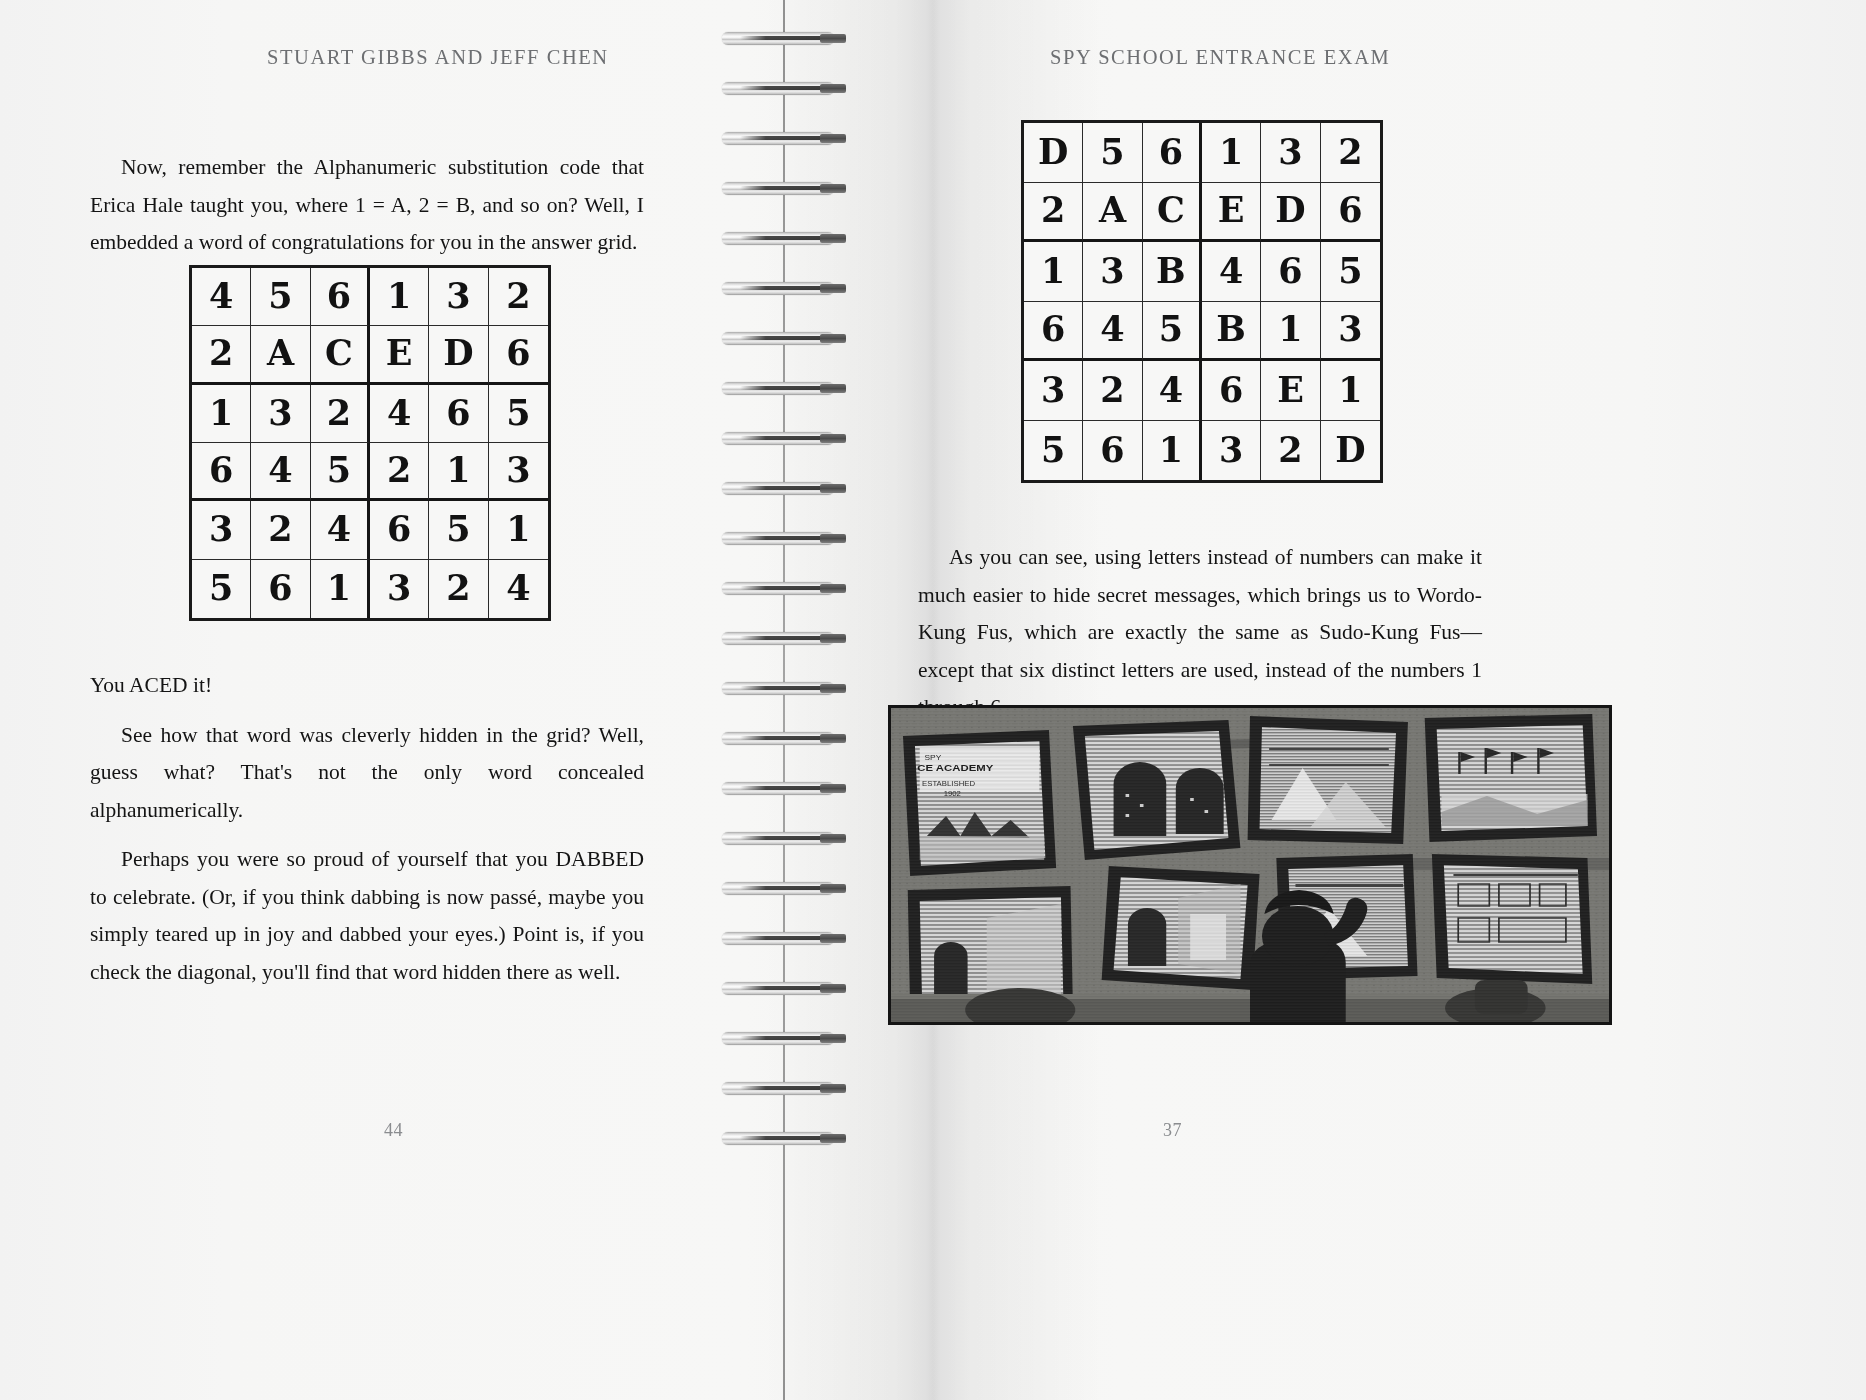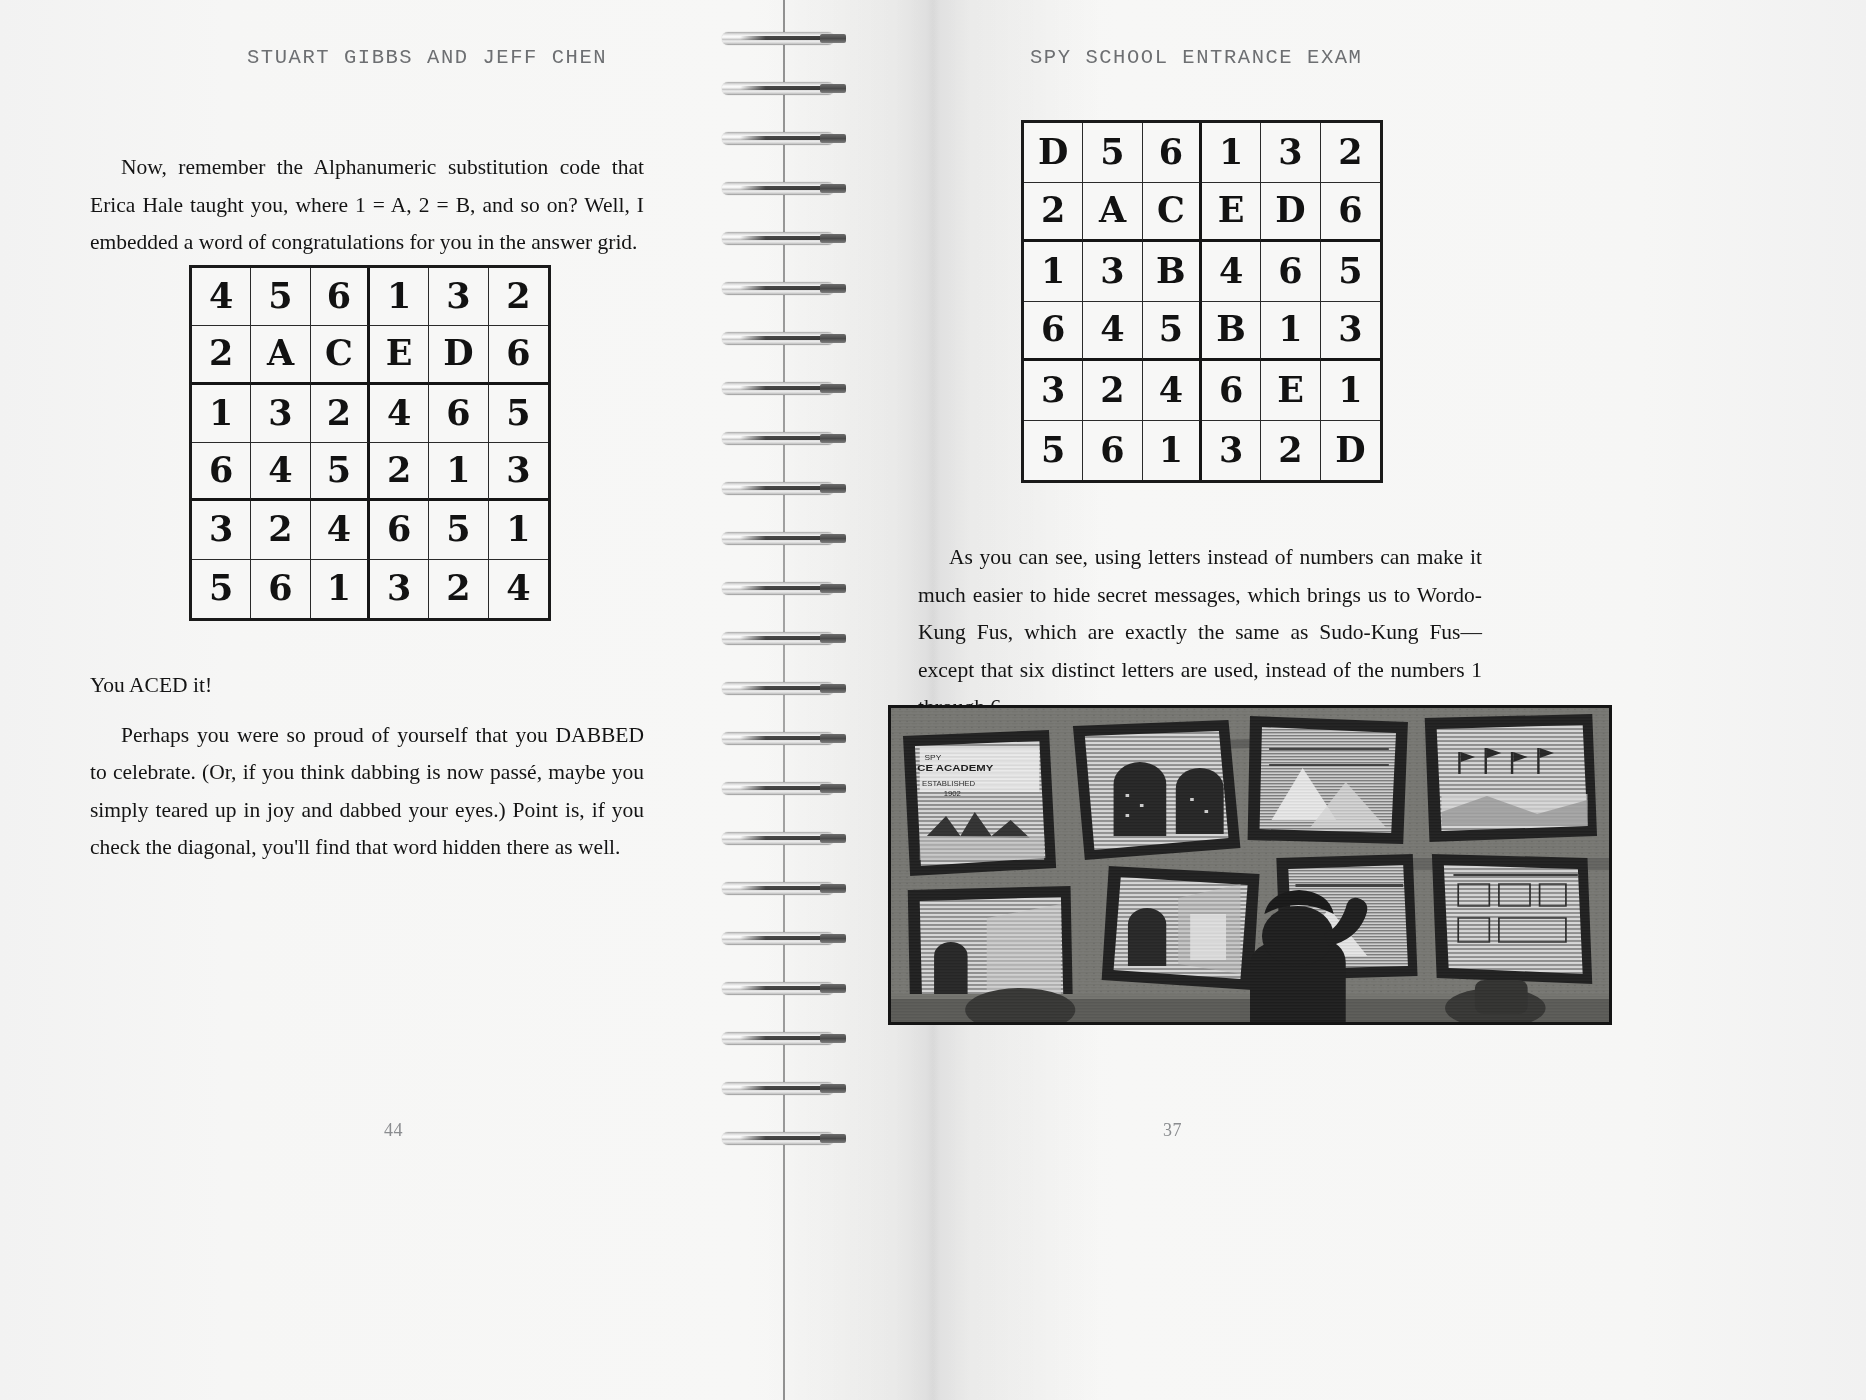--- a/index.html
+++ b/index.html
@@ -41,22 +41,23 @@
     pointer-events: none;
   }
 
   
   .running-head {
     position: absolute;
     top: 46px;
     font-size: 20.5px;
     letter-spacing: 1.55px;
     color: #6d6f72;
-    font-family: Liberation Mono, monospace;
+    font-family: Liberation Serif, serif;
     white-space: nowrap;
+    margin-left: 20px;
   }
   .running-head.left  { left: 247px; }
   .running-head.right { left: 1030px; }
 
   
   .folio {
     position: absolute;
     top: 1120px;
     font-size: 18px;
     color: #8a8c8f;
@@ -227,20 +228,21 @@
       <div class="cell row-last">5</div>
       <div class="cell row-last">6</div>
       <div class="cell row-last box-right">1</div>
       <div class="cell row-last">3</div>
       <div class="cell row-last">2</div>
       <div class="cell col-last row-last">4</div>
     </div>
 
   <div class="copy" id="copy-left-bot">
     <p class="noindent">You ACED it!</p>
+    <p>See how that word was cleverly hidden in the grid? Well, guess what? That's not the only word concealed alphanumerically.</p>
     <p>Perhaps you were so proud of yourself that you DABBED to celebrate. (Or, if you think dabbing is now passé, maybe you simply teared up in joy and dabbed your eyes.) Point is, if you check the diagonal, you'll find that word hidden there as well.</p>
   </div>
 
   <div class="folio left">44</div>
 
   <div class="page right">
     <div class="page-shade-right"></div>
   </div>
 
   <div class="running-head right">SPY SCHOOL ENTRANCE EXAM</div>

